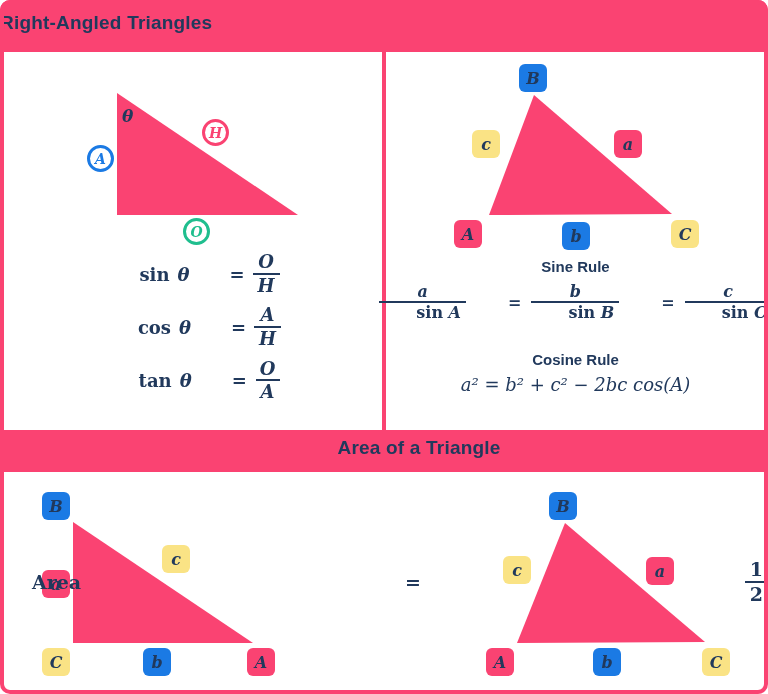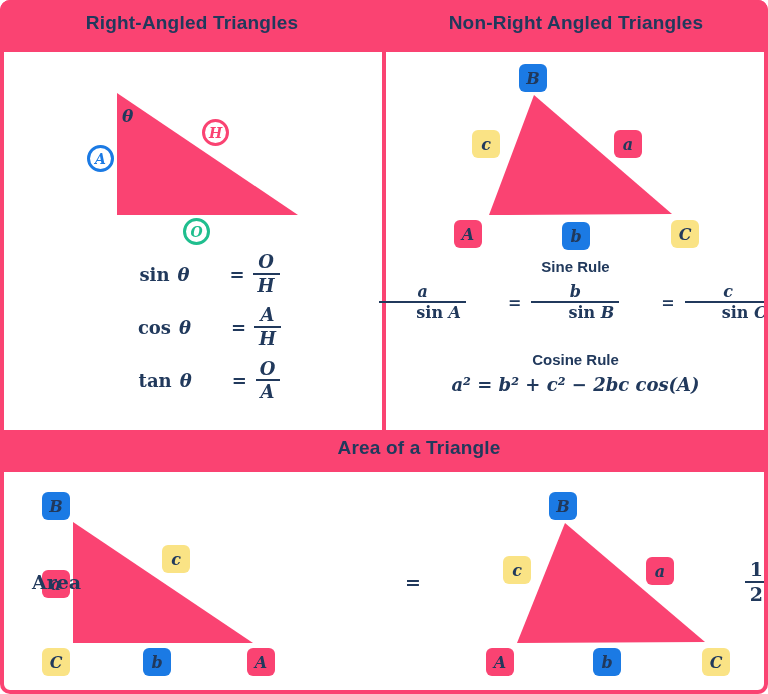--- a/index.html
+++ b/index.html
@@ -10,21 +10,21 @@
   .shape-layer{position:absolute;left:0;top:0;width:768px;height:694px;pointer-events:none;}
   .outer-frame{
     position:absolute;left:0;top:0;right:0;bottom:0;
     border:4px solid #FA4372;border-radius:10px;pointer-events:none;z-index:5;
   }
   
   .header-bar{
     position:absolute;left:0;top:0;width:768px;height:52px;background:#FA4372;
     border-radius:10px 10px 0 0;display:flex;z-index:2;
   }
-  .header-half{flex:1;display:flex;align-items:center;justify-content:center;}
+  .header-half{flex:1;display:flex;align-items:center;}
   .bar-title{
     color:#21395C;font-weight:700;font-size:19px;letter-spacing:.2px;
     padding-bottom:6px;
   }
   .divider{
     position:absolute;left:382px;top:52px;width:4px;height:380px;background:#FA4372;z-index:2;
   }
   .area-bar{
     position:absolute;left:0;top:430px;width:768px;height:42px;background:#FA4372;
     display:flex;align-items:center;justify-content:center;z-index:2;padding-left:35px;
@@ -75,21 +75,21 @@
   }
   .trig-row{display:flex;align-items:center;gap:8px;font-size:18px;font-weight:700;}
   
   .rules-block{
     position:absolute;left:387px;top:258px;width:377px;
     display:flex;flex-direction:column;align-items:center;z-index:3;
   }
   .rule-title{color:#21395C;font-weight:700;font-size:15px;}
   .sine-row{display:flex;align-items:center;gap:10px;margin-top:8px;font-size:16px;font-weight:700;}
   .cosine-title{margin-top:28px;}
-  .cosine-formula{margin-top:6px;font-size:18px;font-weight:700;}
+  .cosine-formula{margin-top:6px;font-size:18px;font-weight:400;}
   
   .area-formula{
     position:absolute;left:0;top:552px;width:768px;height:60px;
     display:flex;align-items:center;justify-content:space-between;gap:9px;
     font-size:19px;font-weight:700;z-index:3;
   }
 </style>
 </head>
 <body>
 
@@ -98,23 +98,20 @@
   <svg class="shape-layer" viewBox="0 0 768 694">
     <polygon points="117,93 117,215 298,215" fill="#FA4372"></polygon>
     <polygon points="534,95 489,215 672,214" fill="#FA4372"></polygon>
     <polygon points="73,522 73,643 253,643" fill="#FA4372"></polygon>
     <polygon points="565,523 517,643 705,642" fill="#FA4372"></polygon>
   </svg>
 
   <div class="header-bar">
     <div class="header-half">
       <span class="bar-title">Right-Angled Triangles</span>
-    </div>
-    <div class="header-half">
-      <span class="bar-title">Non-Right Angled Triangles</span>
     </div>
   </div>
 
   <div class="divider"></div>
 
   <div class="area-bar">
     <span class="bar-title">Area of a Triangle</span>
   </div>
 
   <span class="theta math">θ</span>

